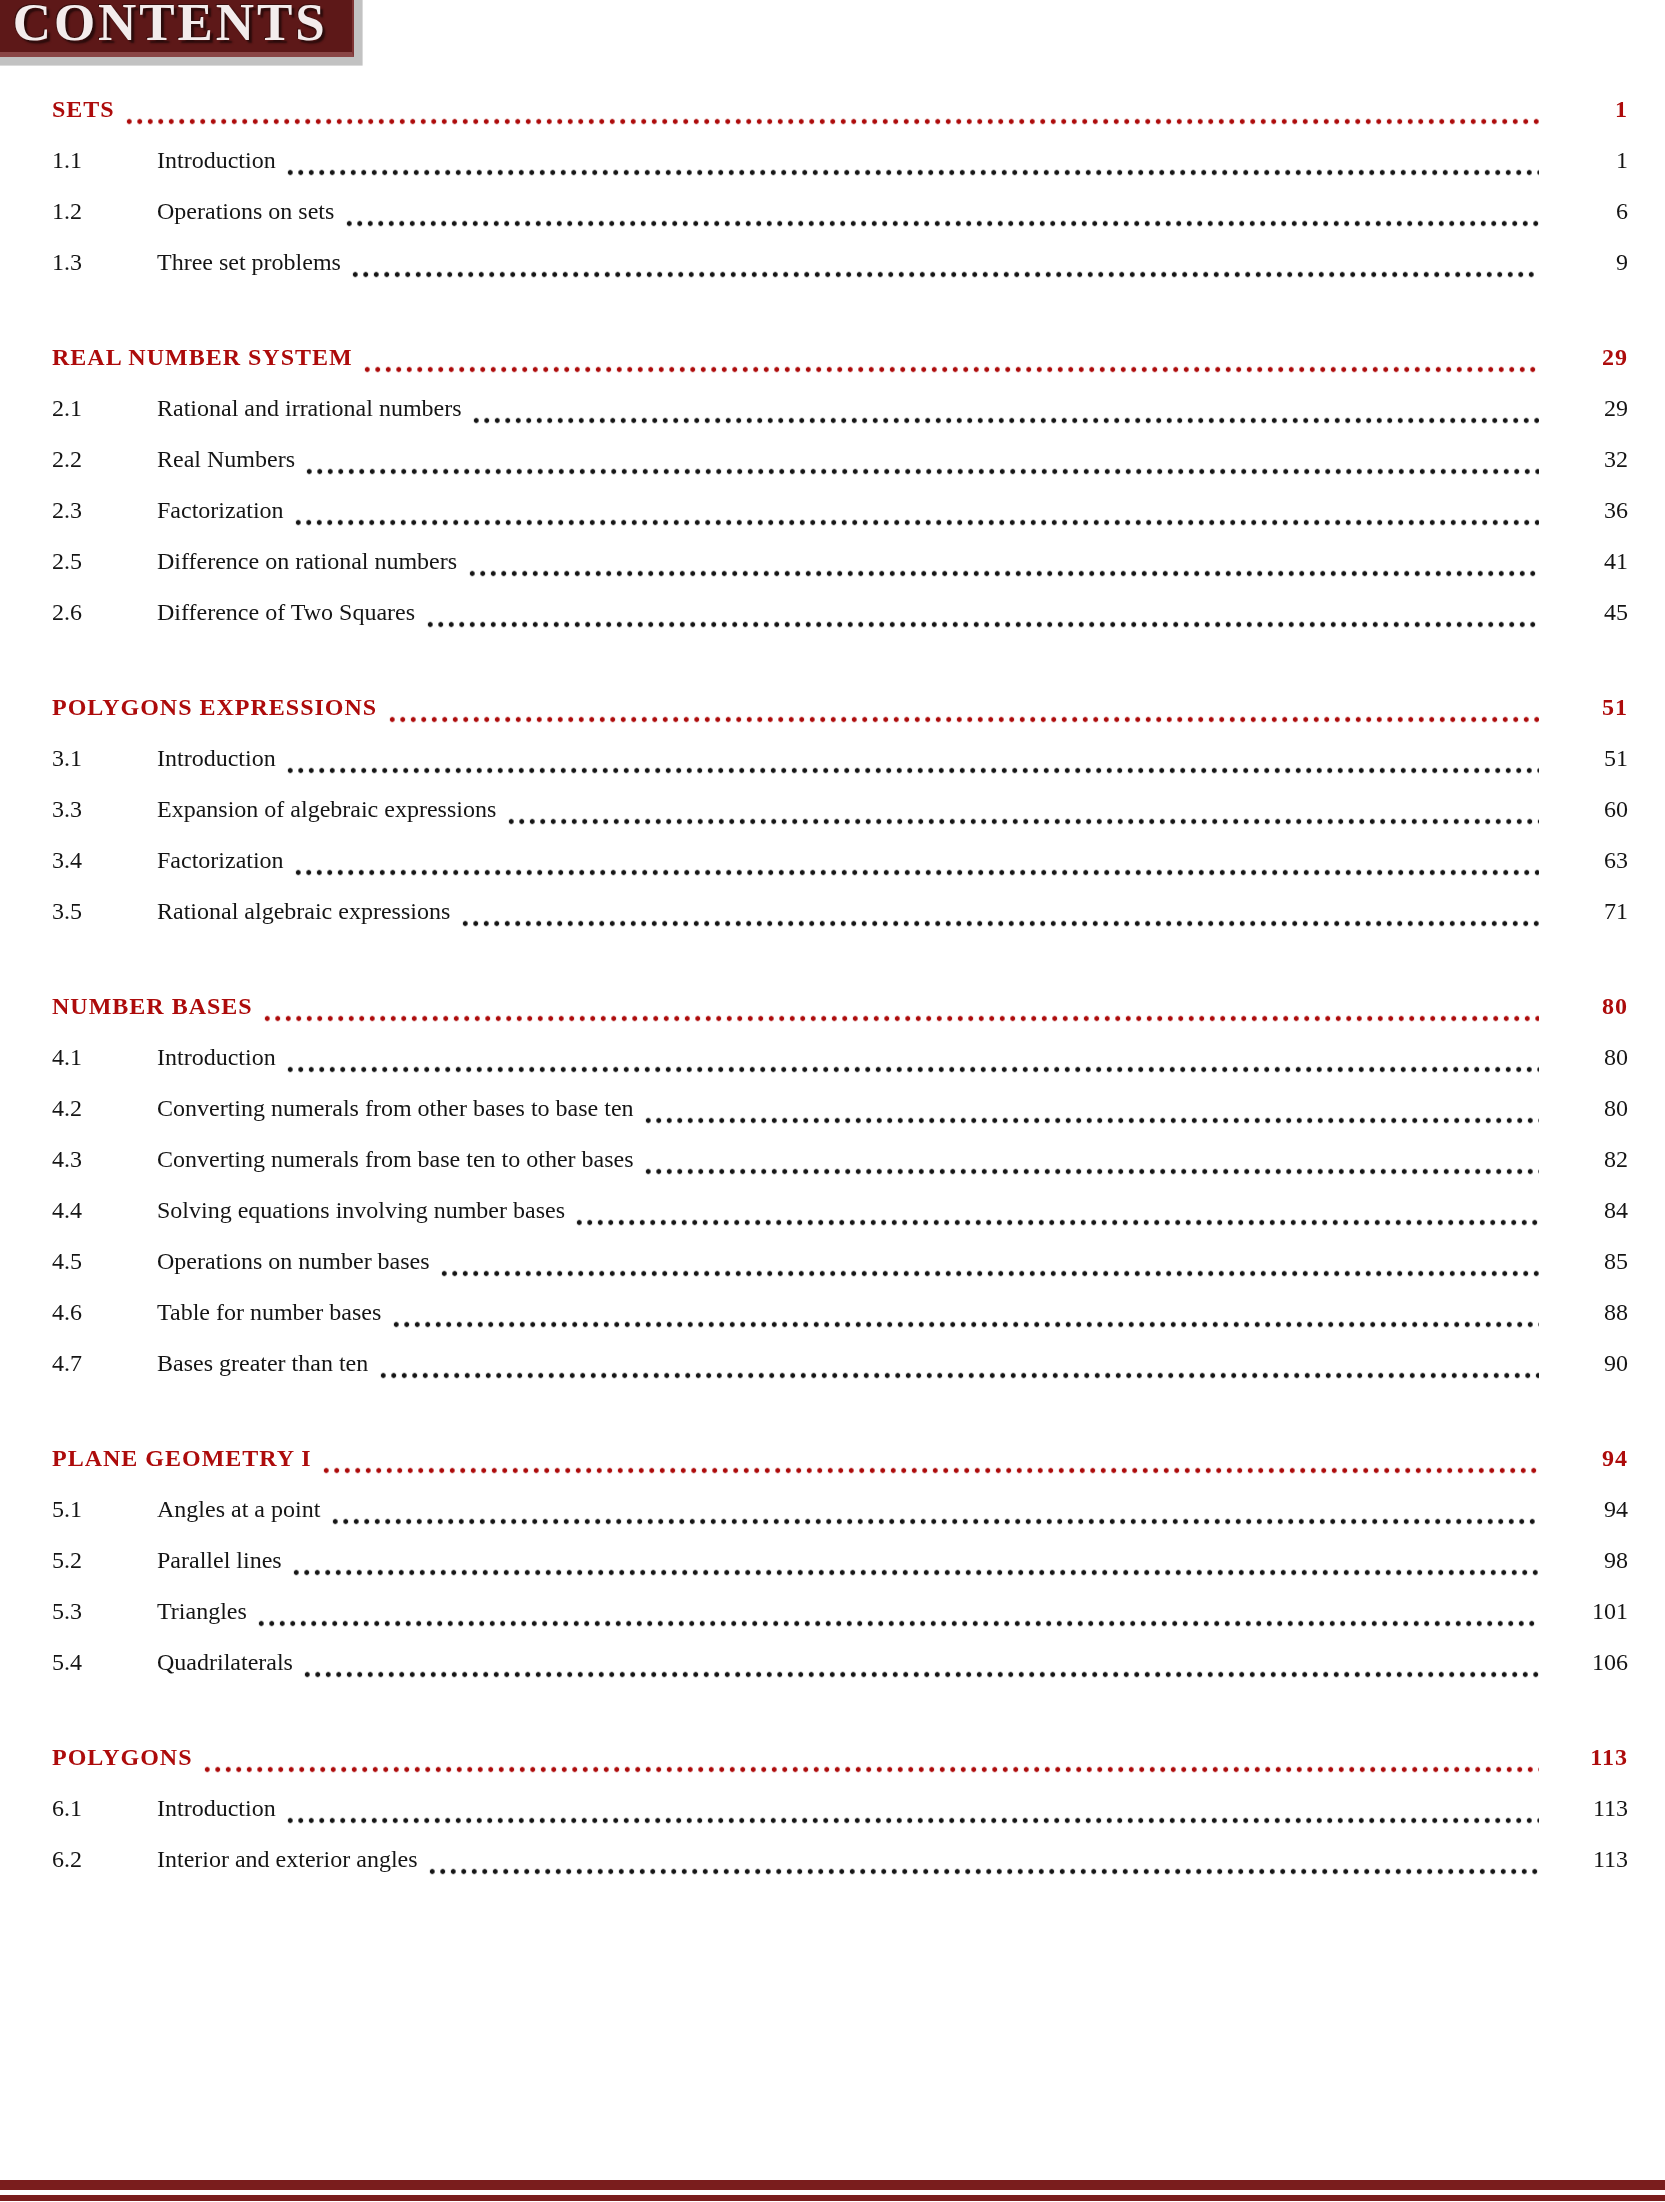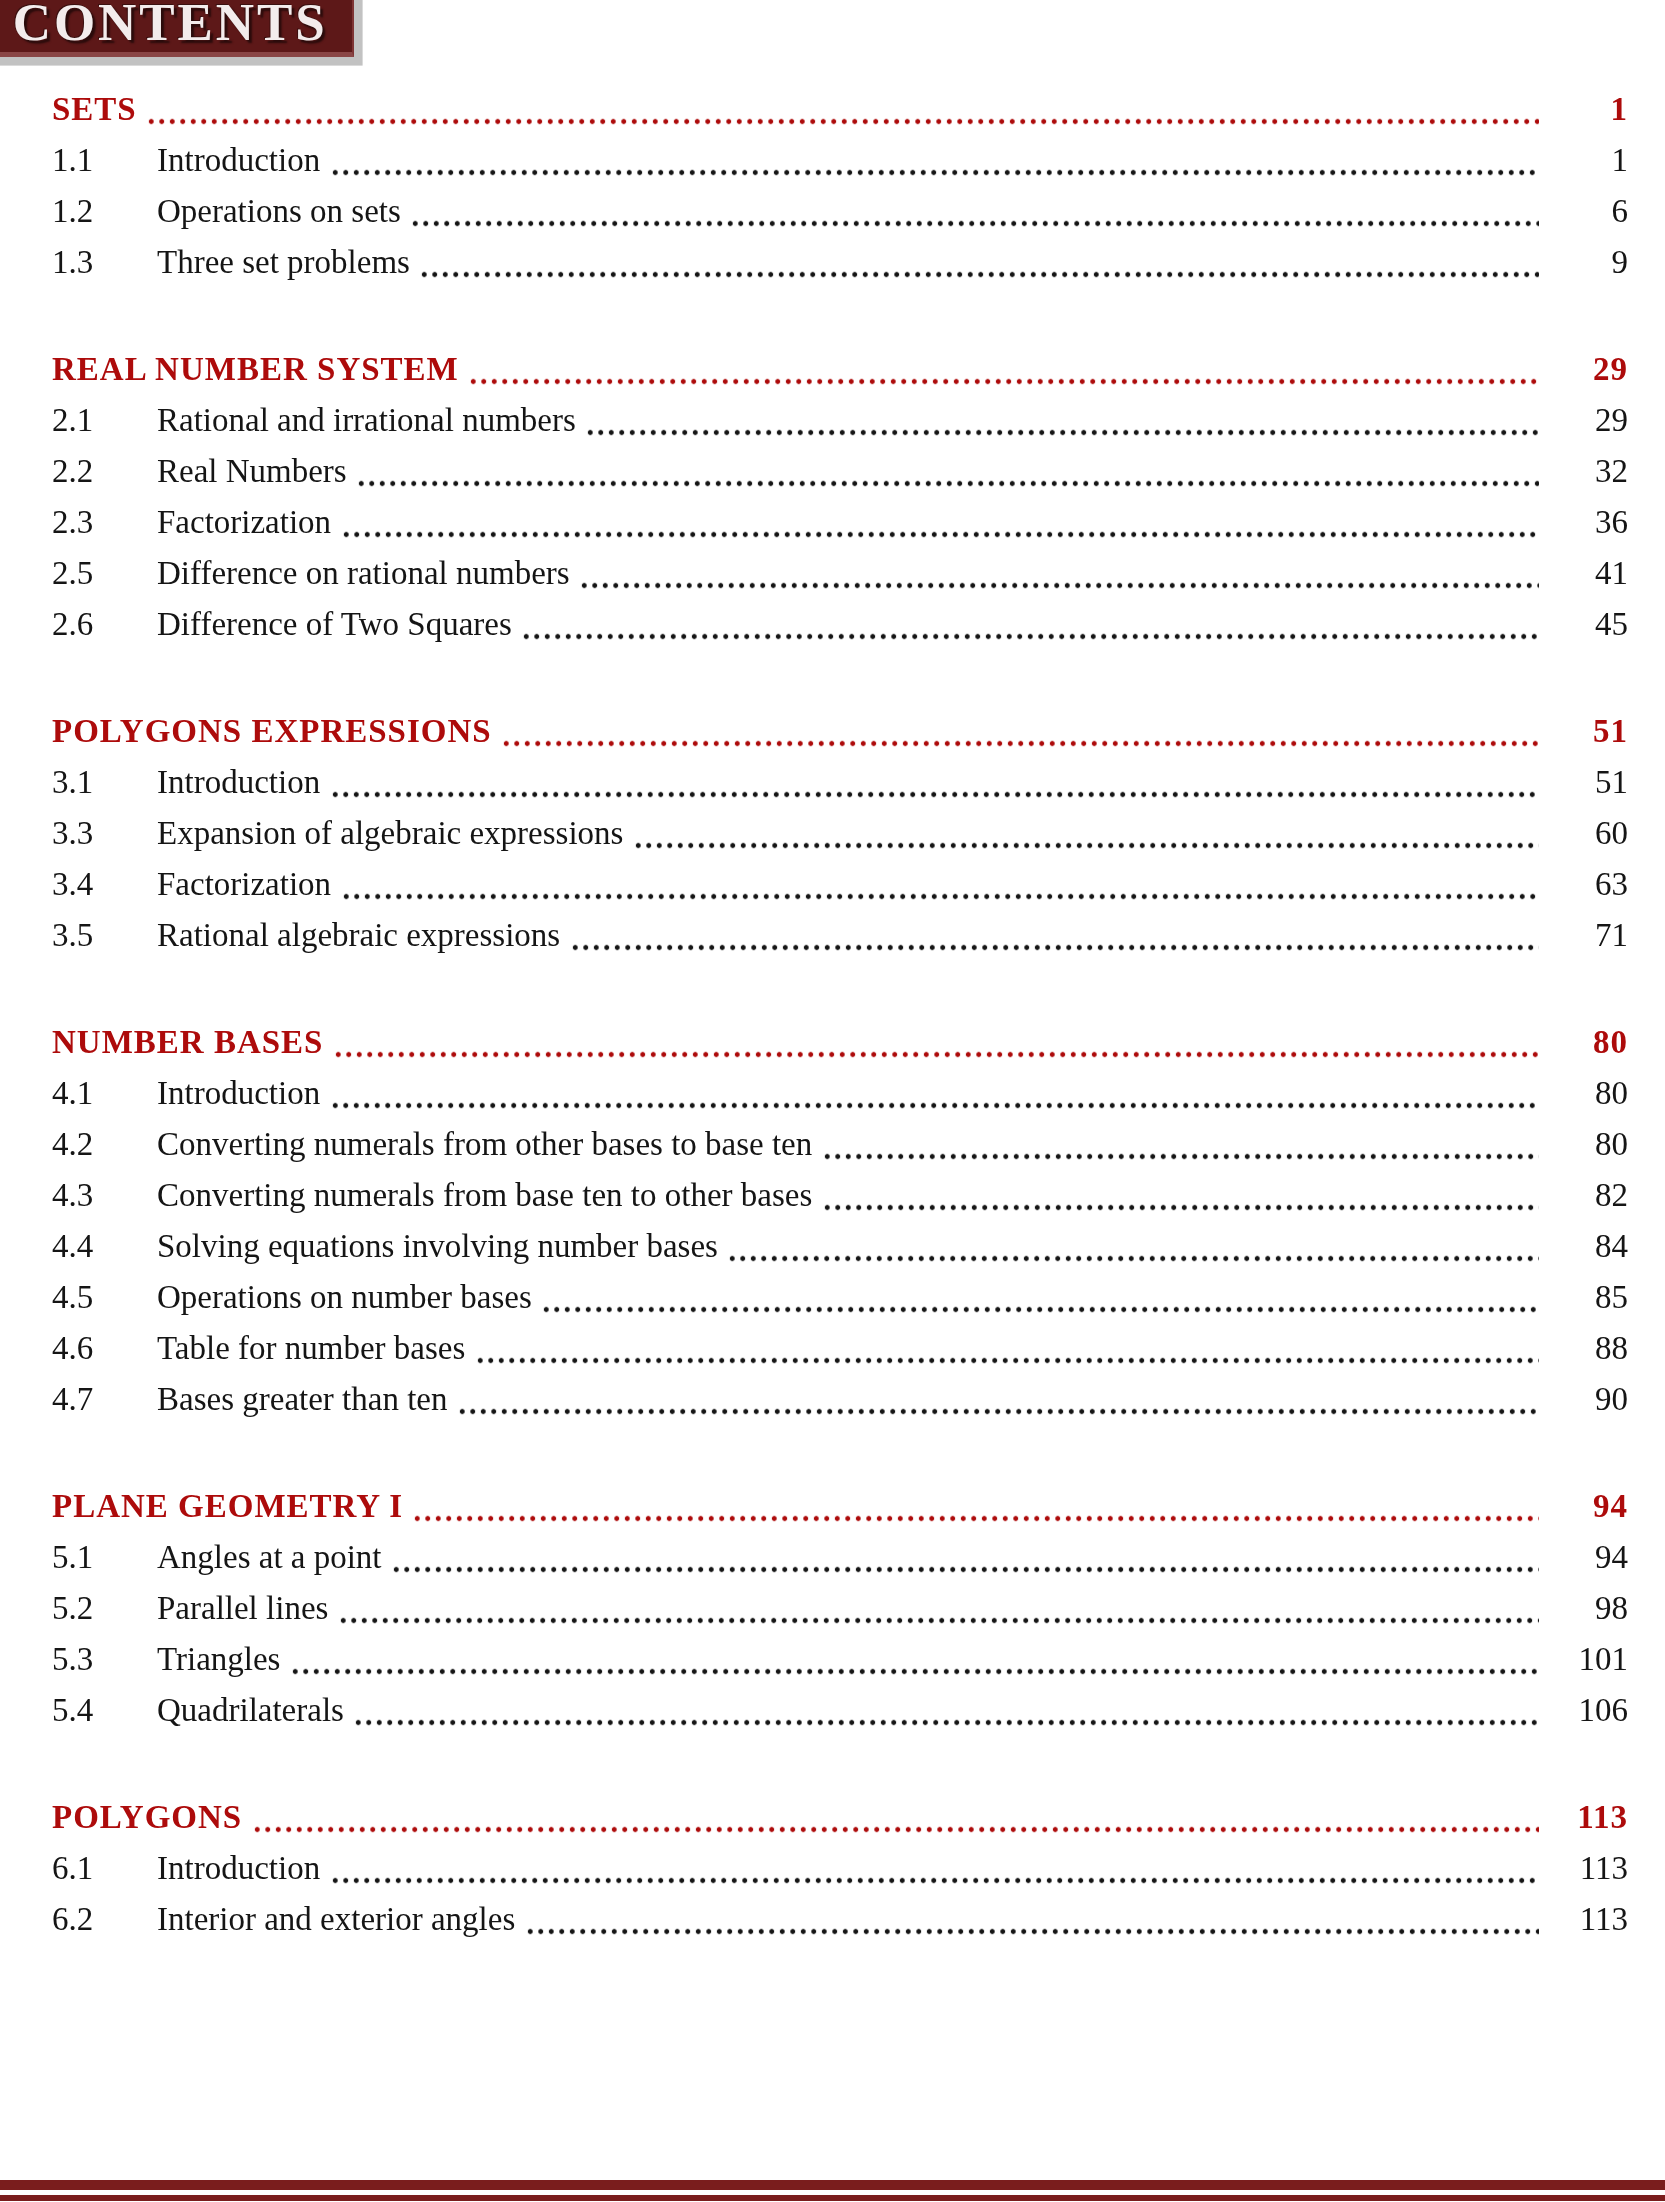--- a/index.html
+++ b/index.html
@@ -45,26 +45,26 @@
   
   .toc {
     position: absolute;
     left: 52px;
     right: 37px;
     top: 84px;
   }
   .row {
     display: flex;
     align-items: baseline;
-    font-size: 33px;
+    font-size: 24px;
     line-height: 51px;
     white-space: nowrap;
   }
   .chapter-block { margin: 0; }
-  .chapter-block + .chapter-block { margin-top: 56px; }
+  .chapter-block + .chapter-block { margin-top: 44px; }
 
   .chapter-row {
     color: #ad0b0b;
     font-weight: bold;
     letter-spacing: 1px;
   }
   .section-row { color: #151515; align-items: center; }
 
   .num {
     flex: none;

